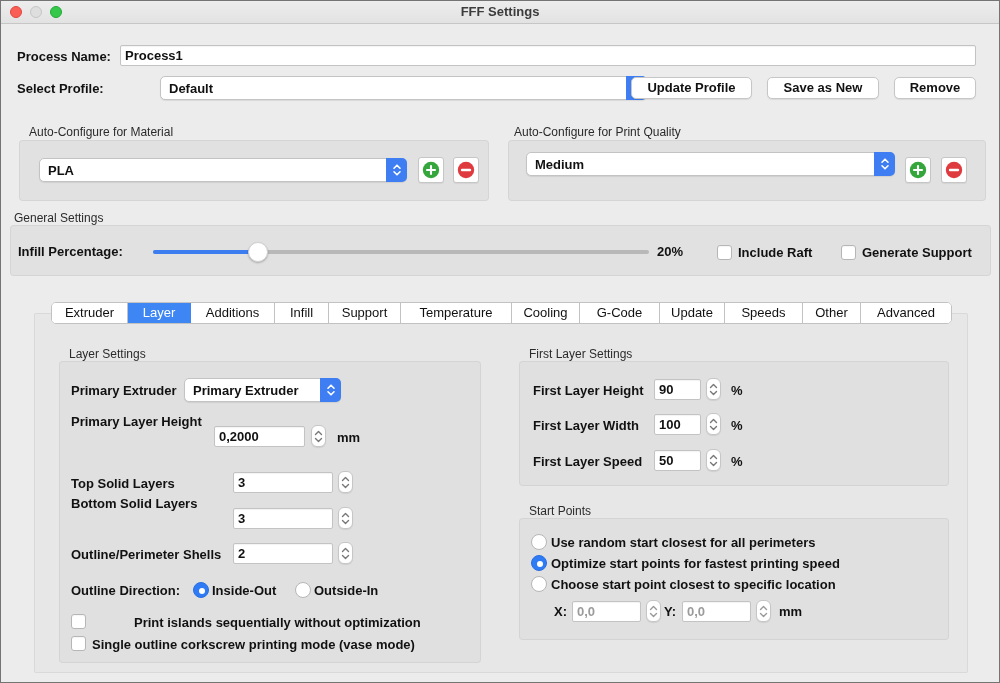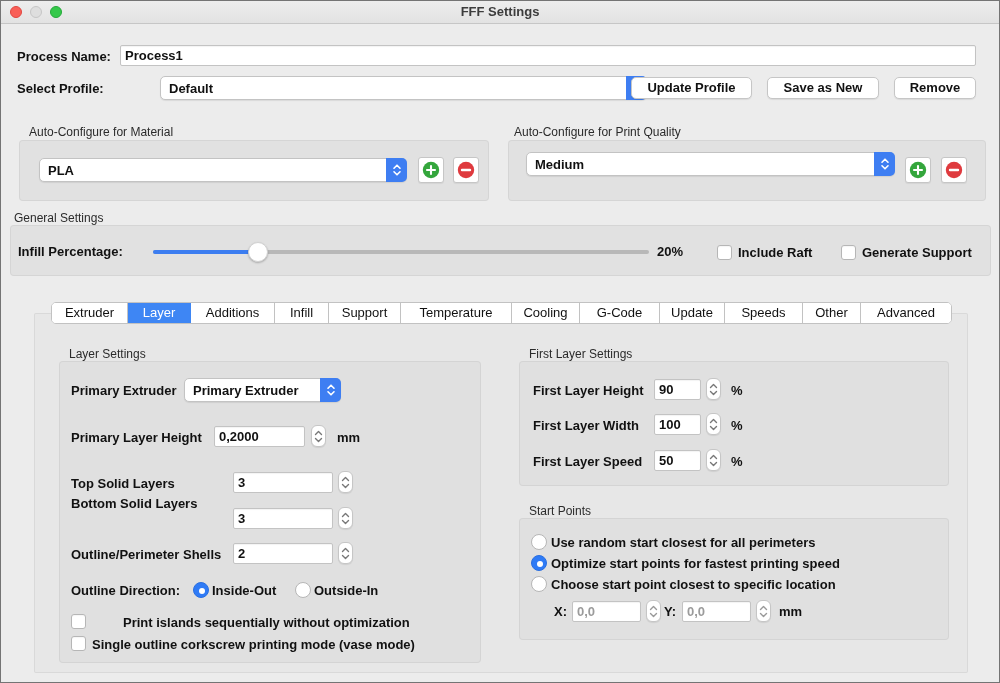--- a/index.html
+++ b/index.html
@@ -175,21 +175,21 @@
   <span class="lbl" style="left:70px;top:382px;">Primary Extruder</span>
   <div class="combo" style="left:183px;top:377px;width:157px;">
     <span class="combo-text">Primary Extruder</span>
     <span class="combo-btn">
       <svg width="10" height="16" viewBox="0 0 10 16">
           <path d="M2 6.2 L5 3.2 L8 6.2 M2 9.8 L5 12.8 L8 9.8" fill="none" stroke="#fff" stroke-width="1.6" stroke-linecap="round" stroke-linejoin="round"></path>
         </svg>
     </span>
   </div>
 
-  <span class="lbl" style="left:70px;top:429px;text-align:right;">Primary Layer Height</span>
+  <span class="lbl" style="left:70px;top:413px;text-align:right;">Primary Layer Height</span>
   <input class="tf" style="left: 213px; top: 425px; width: 91px;" value="0,2000">
   <span class="stepper" style="left:310px;top:424px;">
     <svg width="9" height="15" viewBox="0 0 9 15">
         <path d="M1.5 5.5 L4.5 2.5 L7.5 5.5 M1.5 9.5 L4.5 12.5 L7.5 9.5" fill="none" stroke="#777" stroke-width="1.4" stroke-linecap="round" stroke-linejoin="round"></path>
       </svg>
   </span>
   <span class="unit" style="left:336px;top:429px;">mm</span>
 
   <span class="lbl" style="left:70px;top:475px;">Top Solid Layers</span>
   <input class="tf" style="left: 232px; top: 471px; width: 100px;" value="3">
@@ -215,21 +215,21 @@
       </svg>
   </span>
 
   <span class="lbl" style="left:70px;top:582px;">Outline Direction:</span>
   <span class="radio on" style="left:192px;top:581px;"></span>
   <span class="lbl" style="left:211px;top:582px;">Inside-Out</span>
   <span class="radio" style="left:294px;top:581px;"></span>
   <span class="lbl" style="left:313px;top:582px;">Outside-In</span>
 
   <span class="cb" style="left:70px;top:613px;"></span>
-  <span class="lbl" style="left:80px;top:614px;padding-left:42px;">Print islands sequentially without optimization</span>
+  <span class="lbl" style="left:91px;top:614px;padding-left:42px;">Print islands sequentially without optimization</span>
   <span class="cb" style="left:70px;top:635px;"></span>
   <span class="lbl" style="left:91px;top:636px;">Single outline corkscrew printing mode (vase mode)</span>
 
   <span class="grouptitle" style="left:528px;top:346px;">First Layer Settings</span>
   <div class="groupbox" style="left:518px;top:360px;width:430px;height:125px;background:#e0e0e0;"></div>
 
   <span class="lbl" style="left:532px;top:382px;">First Layer Height</span>
   <input class="tf" style="left: 653px; top: 378px; width: 47px;" value="90">
   <span class="stepper" style="left:705px;top:377px;">
     <svg width="9" height="15" viewBox="0 0 9 15">

